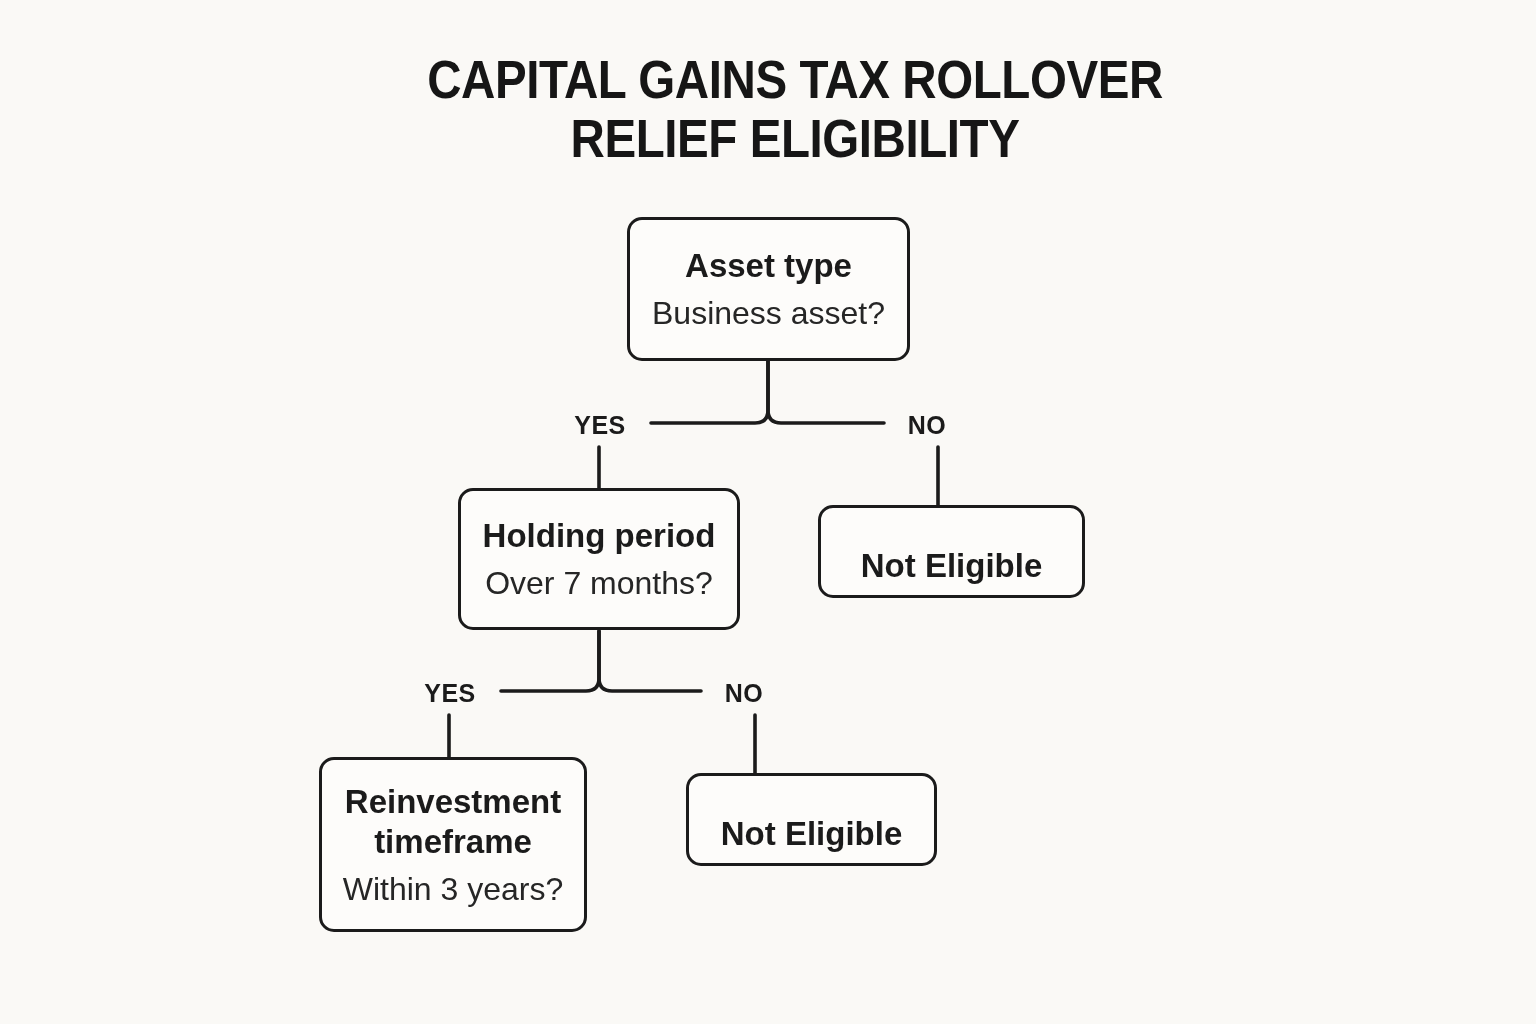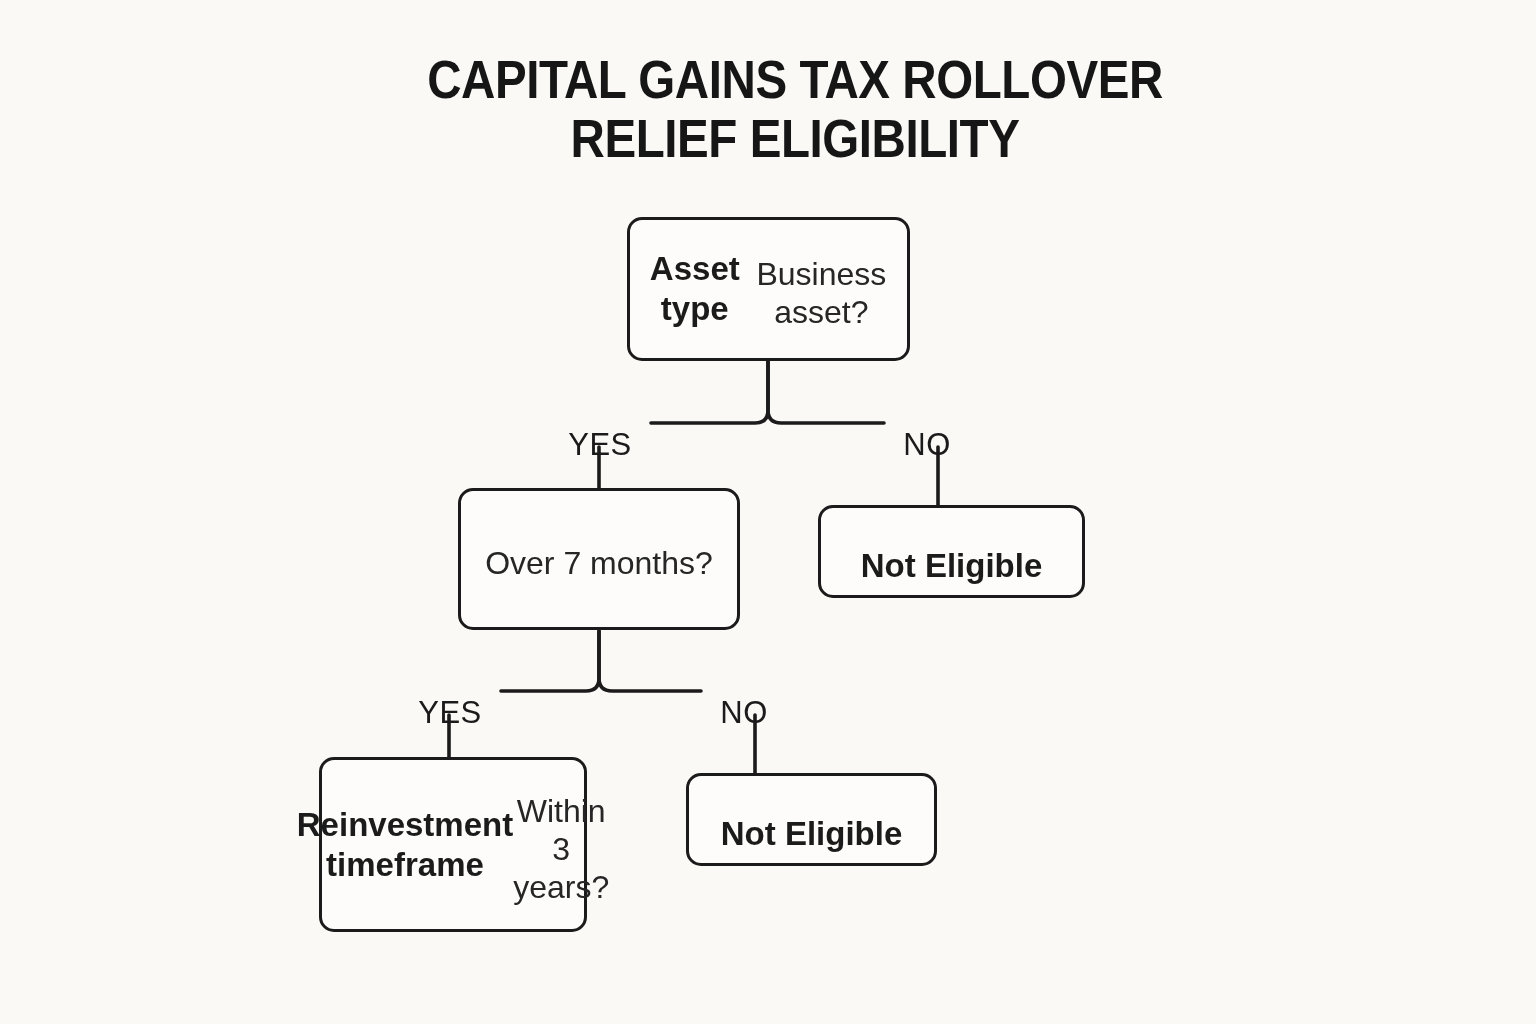--- a/index.html
+++ b/index.html
@@ -39,21 +39,21 @@
     stroke:var(--ink);
     stroke-width:3.6px;
     stroke-linecap:round;
   }
   .node{
     position:absolute;
     background:var(--node-fill);
     border:3.5px solid var(--ink);
     border-radius:15px;
     display:flex;
-    flex-direction:row;
+    flex-direction:column;
     align-items:center;
     justify-content:center;
     text-align:center;
     padding:6px 12px;
   }
   .node-heading{
     font-weight:bold;
     font-size:33px;
     line-height:40px;
     color:var(--ink);
@@ -67,26 +67,25 @@
   .node-label{
     font-weight:bold;
     font-size:33px;
     line-height:40px;
     color:var(--ink);
     margin-top:28px;
   }
   .branch-label{
     position:absolute;
     transform:translate(-50%,-50%);
-    font-weight:normal;
-    font-size:31px;
+    font-weight:bold;
+    font-size:25px;
     letter-spacing:0.5px;
     color:var(--ink);
     white-space:nowrap;
-    margin-top:20px;
   }
 </style>
 </head>
 <body>
 
 <div class="canvas">
 
   <h1 class="title">
     <span class="title-line">CAPITAL GAINS TAX ROLLOVER</span>
     <span class="title-line">RELIEF ELIGIBILITY</span>
@@ -105,20 +104,21 @@
 
   <div class="node decision" style="left:627px;top:217px;width:283px;height:144px;">
     <div class="node-heading">Asset type</div>
     <div class="node-question">Business asset?</div>
   </div>
 
   <div class="branch-label" style="left:600px;top:425px;">YES</div>
   <div class="branch-label" style="left:927px;top:425px;">NO</div>
 
   <div class="node decision" style="left:458px;top:488px;width:282px;height:142px;">
+    <div class="node-heading">Holding period</div>
     <div class="node-question">Over 7 months?</div>
   </div>
 
   <div class="node terminal" style="left:818px;top:505px;width:267px;height:93px;">
     <div class="node-label">Not Eligible</div>
   </div>
 
   <div class="branch-label" style="left:450px;top:693px;">YES</div>
   <div class="branch-label" style="left:744px;top:693px;">NO</div>
 

